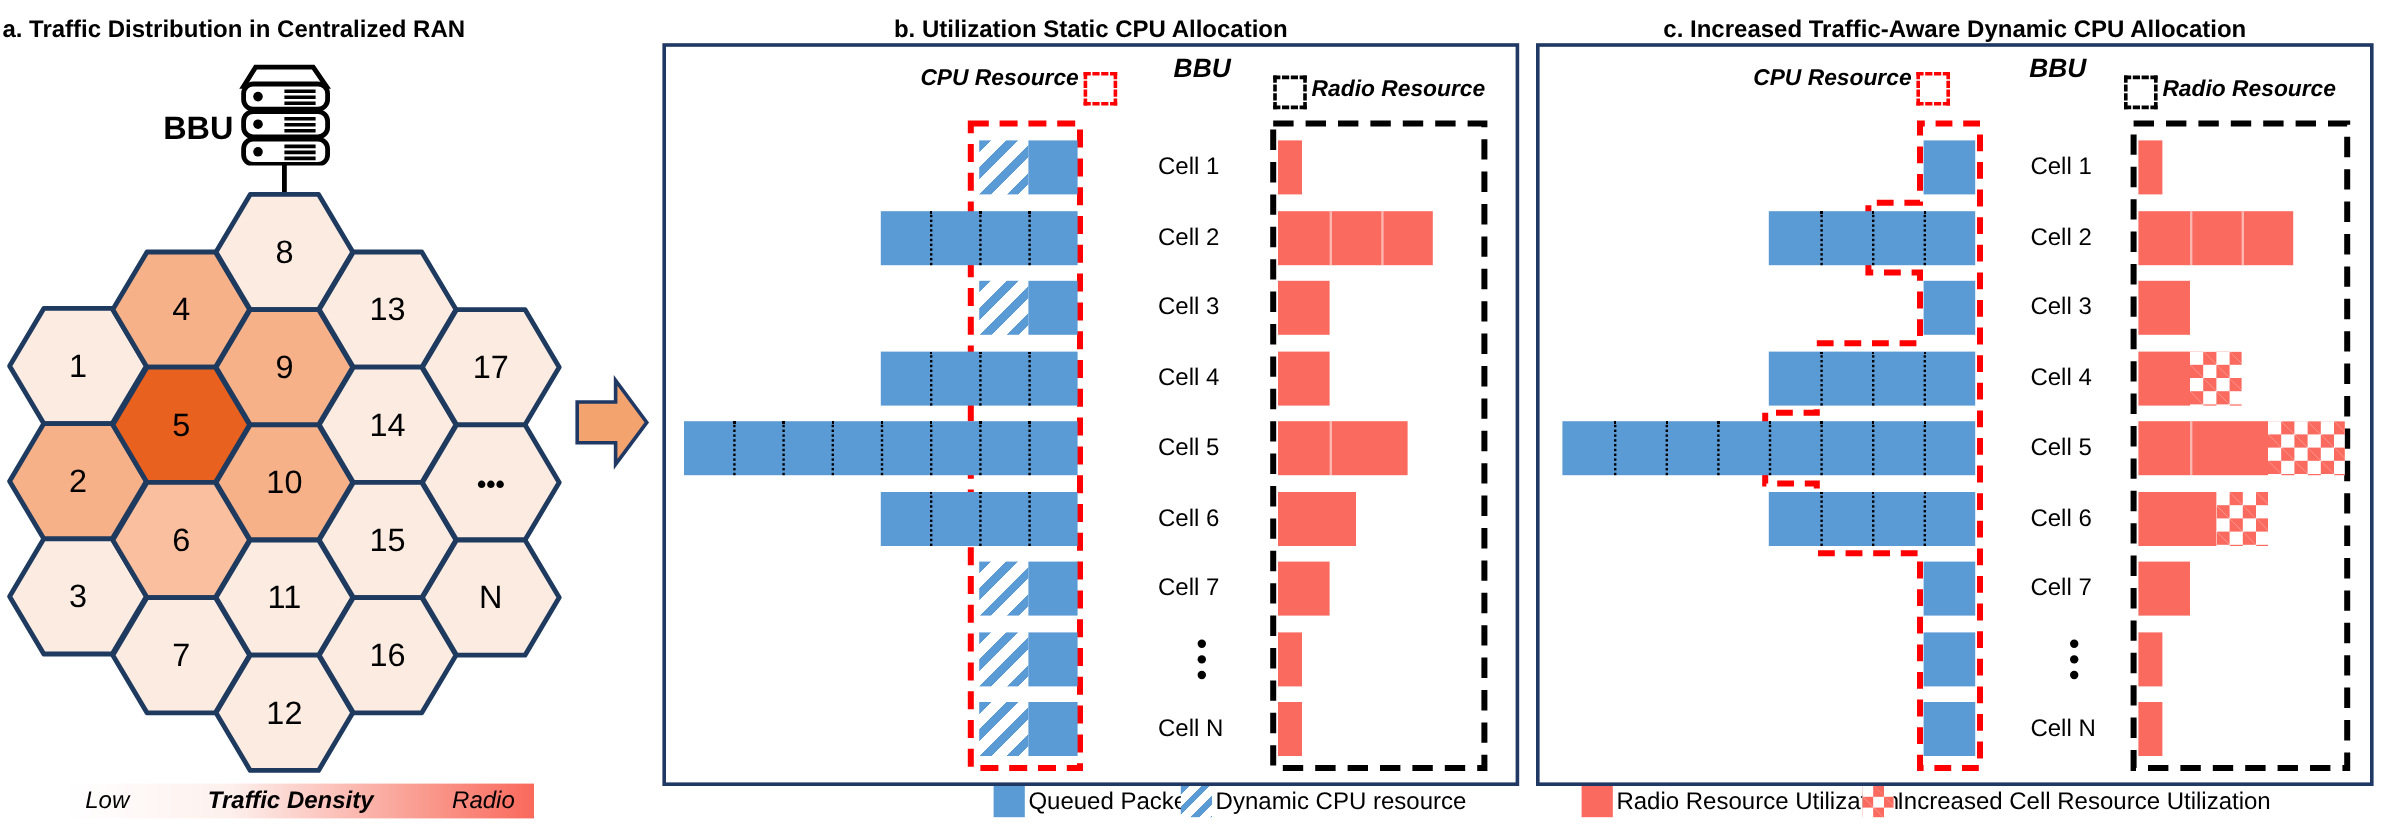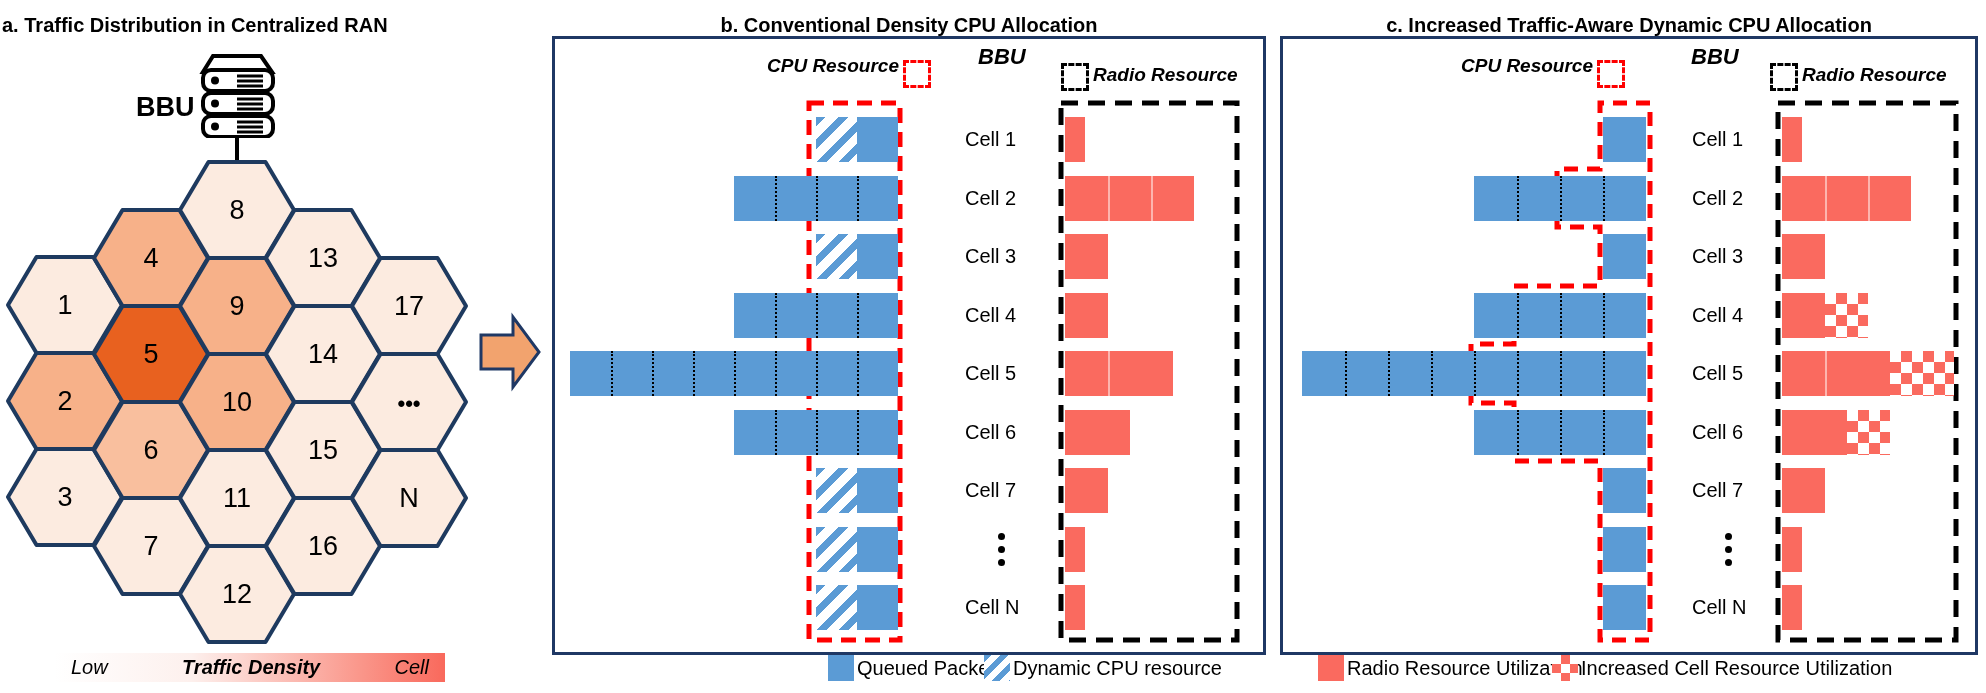--- a/index.html
+++ b/index.html
@@ -49,21 +49,21 @@
                      linear-gradient(45deg,#fa6a5f 25%,transparent 25%,transparent 75%,#fa6a5f 75%);
     background-size:18px 18px;background-position:0 0,9px 9px;}
   svg text{font-family:"Liberation Sans",sans-serif;}
 </style>
 </head>
 <body>
 
 <div class="stage">
 
   <div class="title title-a">a. Traffic Distribution in Centralized RAN</div>
-  <div class="title title-b">b. Conventional Density CPU Allocation</div>
+  <div class="title title-b">b. Utilization Static CPU Allocation</div>
   <div class="title title-c">c. Increased Traffic-Aware Dynamic CPU Allocation</div>
 
   <div class="bbu-label-a">BBU</div>
   <svg style="position:absolute;left:195px;top:50px;" width="85" height="88" viewBox="0 0 85 88">
     <g stroke="#000" stroke-width="4" fill="#fff">
       <path d="M18,6 L66,6 L77,22 L8,22 Z"></path>
       <rect x="8" y="20" width="70" height="21" rx="8"></rect>
       <rect x="8" y="43" width="70" height="21" rx="8"></rect>
       <rect x="8" y="66" width="70" height="21" rx="8"></rect>
     </g>
@@ -122,21 +122,21 @@
       <text x="409" y="315" text-anchor="middle" font-size="27" fill="#000">17</text>
       <polygon points="352,402 380.5,354 437.5,354 466,402 437.5,450 380.5,450" fill="#fcebe0" stroke="#1e3a5f" stroke-width="4" stroke-linejoin="round"></polygon>
       <text x="409" y="411" text-anchor="middle" font-size="22" fill="#000" font-weight="bold">•••</text>
       <polygon points="352,498 380.5,450 437.5,450 466,498 437.5,546 380.5,546" fill="#fcebe0" stroke="#1e3a5f" stroke-width="4" stroke-linejoin="round"></polygon>
       <text x="409" y="507" text-anchor="middle" font-size="27" fill="#000">N</text>
     </svg>
 
   <div class="density-bar">
     <span>Low</span>
     <span class="dmid">Traffic Density</span>
-    <span>Cell</span>
+    <span>Radio</span>
   </div>
 
   <svg style="position:absolute;left:478px;top:312px;" width="64" height="80" viewBox="0 0 64 80">
     <polygon points="3,23 35,23 35,5 61,40 35,75 35,57 3,57" fill="#f2a36e" stroke="#1f3864" stroke-width="3"></polygon>
   </svg>
 
   <div class="panel" id="panel-b">
     <div class="hdr-cpu" style="left:140px;width:204px;text-align:right;">CPU Resource</div>
     <div class="mini mini-red" style="left:348px;top:21px;"></div>
     <div class="hdr-bbu" style="left:423px;">BBU</div>

